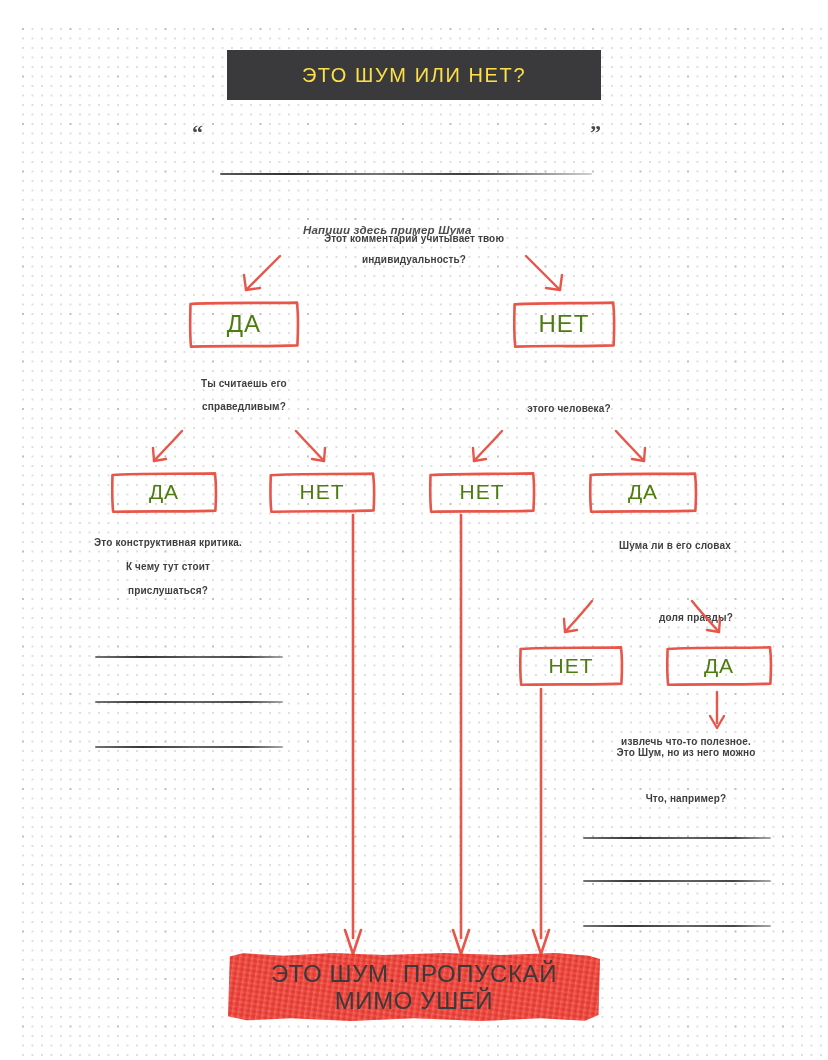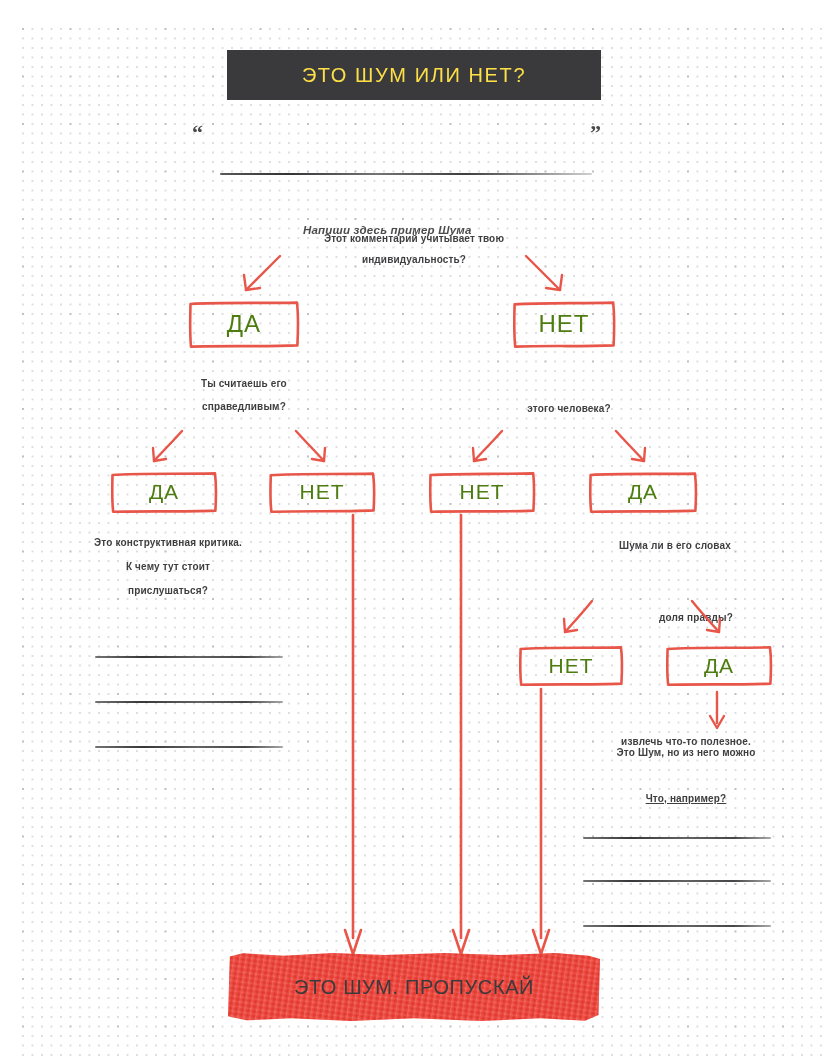--- a/index.html
+++ b/index.html
@@ -179,21 +179,21 @@
     background-color: #ef4036;
     background-image:
       repeating-linear-gradient(98deg, rgba(255,255,255,0.16) 0px, rgba(255,255,255,0.0) 3px, rgba(180,30,20,0.16) 4px, rgba(255,255,255,0.05) 6px),
       repeating-linear-gradient(8deg, rgba(255,255,255,0.10) 0px, rgba(170,25,18,0.14) 3px, rgba(255,255,255,0.04) 5px);
     clip-path: polygon(0.5% 5%, 4% 0.5%, 15% 4%, 28% 0%, 42% 3%, 58% 0%, 73% 3%, 88% 0%, 97% 4%, 100% 9%, 99.6% 91%, 96% 99.5%, 84% 96%, 68% 100%, 50% 96%, 33% 100%, 17% 96%, 5% 99%, 0% 93%);
   }
   .result-text {
     position: relative;
     z-index: 2;
     color: #3a3a3c;
-    font-size: 20px;
+    font-size: 24px;
     line-height: 27px;
     letter-spacing: 0.6px;
     font-weight: 400;
     text-align: center;
   }
 </style>
 </head>
 <body>
 
 <div id="page">
@@ -334,21 +334,21 @@
 
   <div class="connector" style="left:704px; top:690px; width:26px; height:44px;">
     <svg viewBox="0 0 26 44">
       <path d="M13,2 L13,33" stroke="#e8564a" stroke-width="2.4" fill="none" stroke-linecap="round"></path>
       <path d="M13,38 L6,26 M13,38 L20,26" stroke="#e8564a" stroke-width="2.4" fill="none" stroke-linecap="round"></path>
     </svg>
   </div>
 
   <div class="qtext" style="left:566px; top:742px; width:240px;">Это Шум, но из него можно</div>
   <div class="qtext" style="left:566px; top:731px; width:240px;">извлечь что-то полезное.</div>
-  <div class="qtext" style="left:566px; top:788px; width:240px;text-decoration:underline;">Что, например?</div>
+  <div class="qtext" style="left:566px; top:788px; width:240px;">Что, например?</div>
 
   <div class="blank-line" style="left:95px; top:656px; width:188px;"></div>
   <div class="blank-line" style="left:95px; top:701px; width:188px;"></div>
   <div class="blank-line" style="left:95px; top:746px; width:188px;"></div>
 
   <div class="blank-line" style="left:583px; top:837px; width:188px;"></div>
   <div class="blank-line" style="left:583px; top:880px; width:188px;"></div>
   <div class="blank-line" style="left:583px; top:925px; width:188px;"></div>
 
   <div class="connector" style="left:340px; top:514px; width:26px; height:446px;">
@@ -374,16 +374,17 @@
       <path d="M13,1 L13,250" stroke="#e8564a" stroke-width="2.6" fill="none" stroke-linecap="round"></path>
     </svg>
     <svg viewBox="0 0 26 272" style="position:absolute;inset:0;" preserveAspectRatio="none">
       <path d="M13,266 L5,242 M13,266 L21,242" stroke="#e8564a" stroke-width="2.6" fill="none" stroke-linecap="round"></path>
     </svg>
   </div>
 
   <div class="result-band">
     <div class="result-text">
       <span>ЭТО ШУМ. ПРОПУСКАЙ</span><br>
+      <span>МИМО УШЕЙ</span>
     </div>
   </div>
 
 </div>
 
 </body></html>

